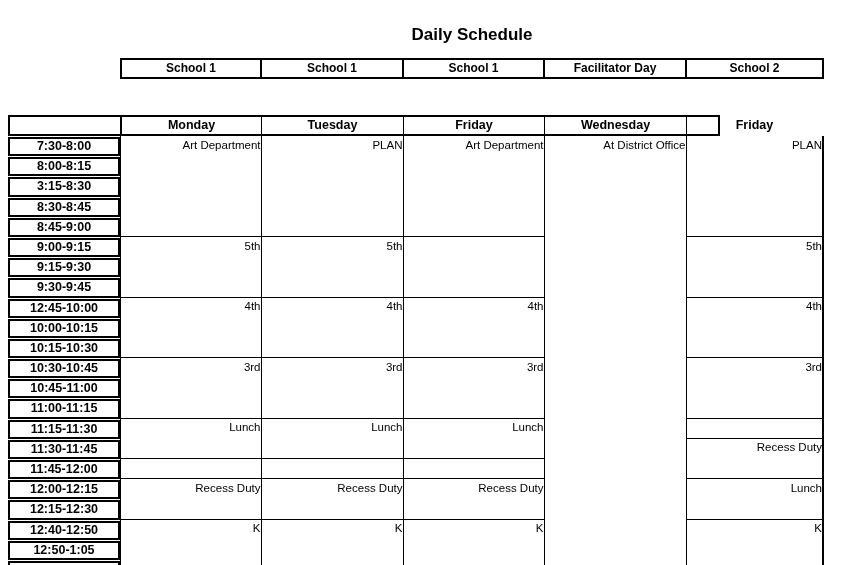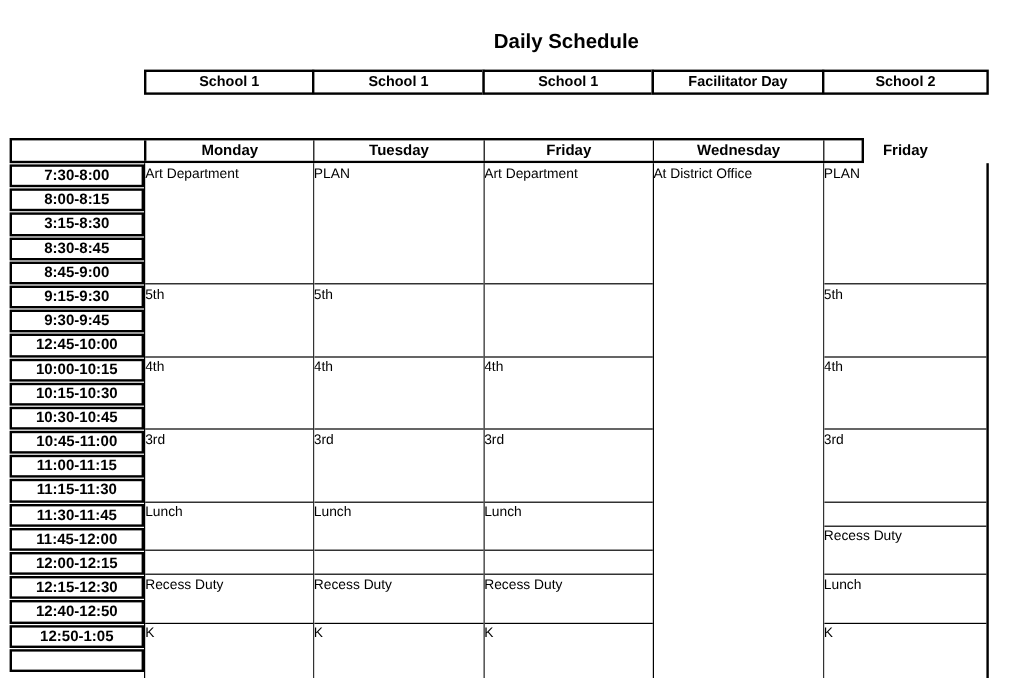--- a/index.html
+++ b/index.html
@@ -43,21 +43,21 @@
   }
   .time-cell.partial{color:#888;}
   
   .day-grid{display:flex;width:704px;flex-shrink:0;}
   .day-col{box-sizing:border-box;flex-shrink:0;background:#fff;}
   .day-col{border-right:1.5px solid #000;}
   .day-col.first{border-left:1.5px solid #000;}
   .day-col.last{border-right:2px solid #000;}
   .block{
     box-sizing:border-box;border-bottom:1.5px solid #000;
-    font-size:11.5px;line-height:13px;text-align:left;padding-top:2.5px;
+    font-size:11.5px;line-height:13px;text-align:right;padding-top:2.5px;
     overflow:hidden;
   }
   .block.last{border-bottom:none;}
 </style>
 </head>
 <body>
 
 <div class="page">
   <div class="title">Daily Schedule</div>
 
@@ -78,20 +78,21 @@
         <div class="header-cell" style="width: 142px; border-right: 1.5px solid rgb(0, 0, 0);">Wednesday</div>
         <div class="header-cell" style="width: 135px;">Friday</div>
       </div>
     <div class="table-body">
       <div class="time-col">
           <div class="time-cell">7:30-8:00</div>
           <div class="time-cell">8:00-8:15</div>
           <div class="time-cell">3:15-8:30</div>
           <div class="time-cell">8:30-8:45</div>
           <div class="time-cell">8:45-9:00</div>
+          <div class="time-cell">9:00-9:15</div>
           <div class="time-cell">9:15-9:30</div>
           <div class="time-cell">9:30-9:45</div>
           <div class="time-cell">12:45-10:00</div>
           <div class="time-cell">10:00-10:15</div>
           <div class="time-cell">10:15-10:30</div>
           <div class="time-cell">10:30-10:45</div>
           <div class="time-cell">10:45-11:00</div>
           <div class="time-cell">11:00-11:15</div>
           <div class="time-cell">11:15-11:30</div>
           <div class="time-cell">11:30-11:45</div>

